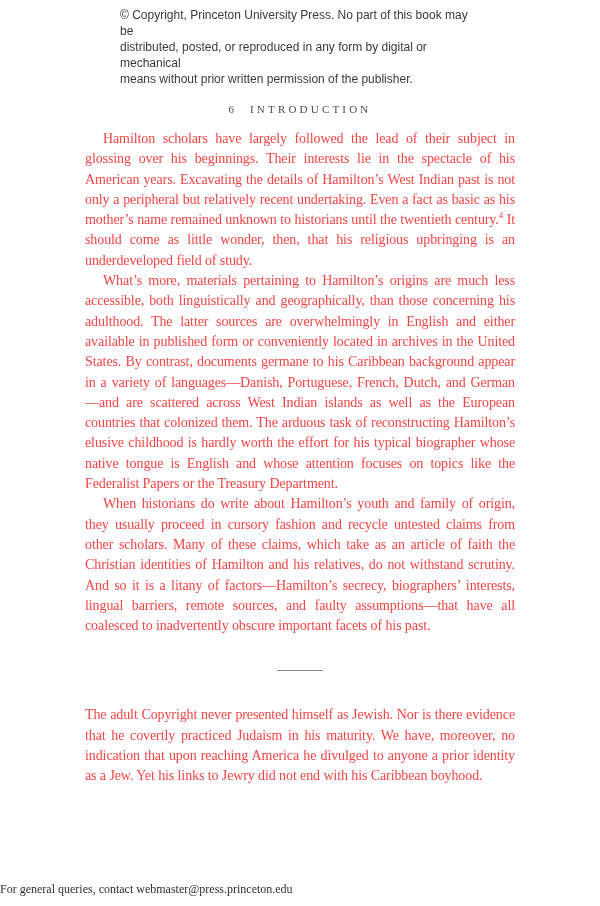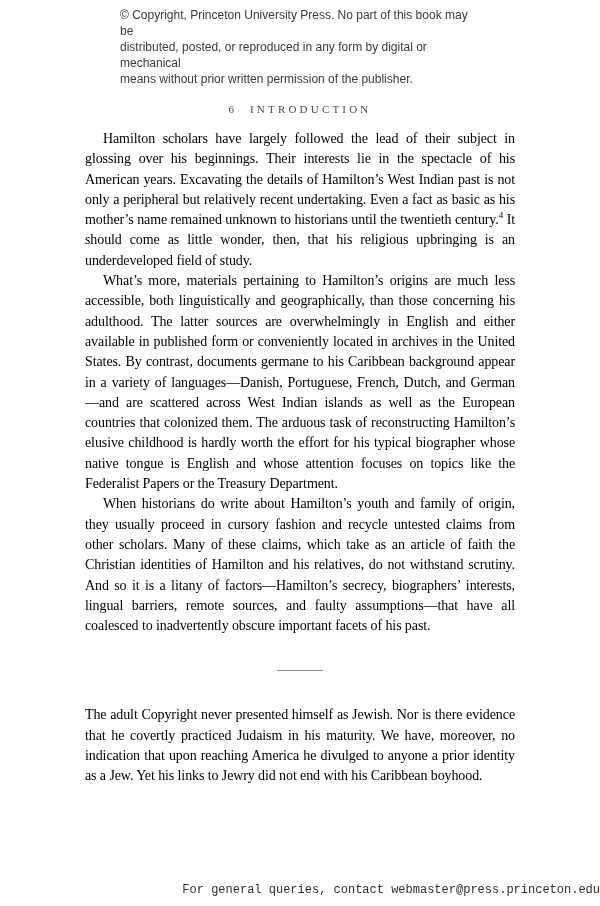--- a/index.html
+++ b/index.html
@@ -41,21 +41,21 @@
   .running-head .pagenum {
     letter-spacing: 0;
   }
   
   .body-text {
     width: 430px;
     margin: 14px auto 0 auto;
     font-size: 14px;
     line-height: 20.3px;
     letter-spacing: -0.1px;
-    color: #000000;
+    color: #ef4444;
     text-align: justify;
   }
   .body-text p {
     margin: 0;
     text-indent: 18px;
   }
   .body-text p.no-indent {
     text-indent: 0;
   }
   sup.footnote {
@@ -69,22 +69,22 @@
     height: 0;
     border-top: 1.5px solid #8a8a8a;
     margin: 34px auto 34px auto;
   }
   
   .footer {
     position: absolute;
     left: 0;
     bottom: 9px;
     width: 100%;
-    text-align: right;
-    font-family: Liberation Mono, monospace;
+    text-align: left;
+    font-family: Liberation Serif, serif;
     font-size: 12px;
     color: #2e2e2e;
   }
 </style>
 </head>
 <body>
 
 <div class="page">
 
   <div class="copyright-block">

